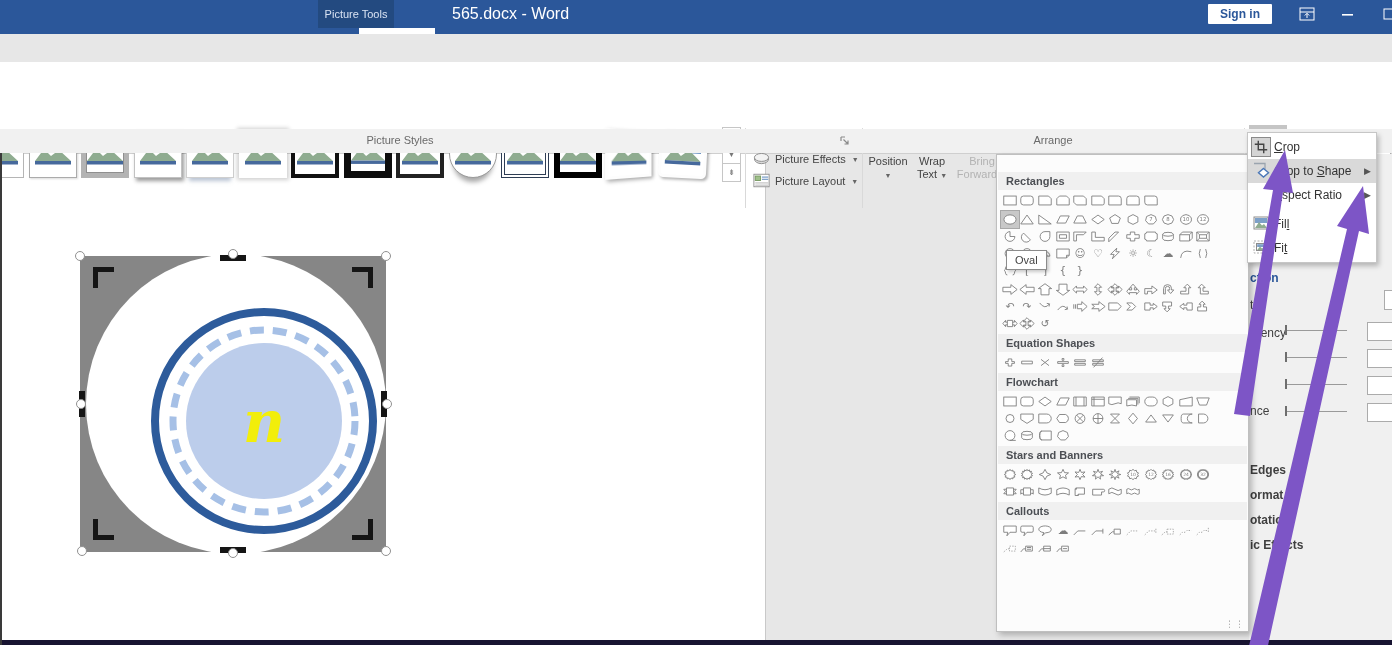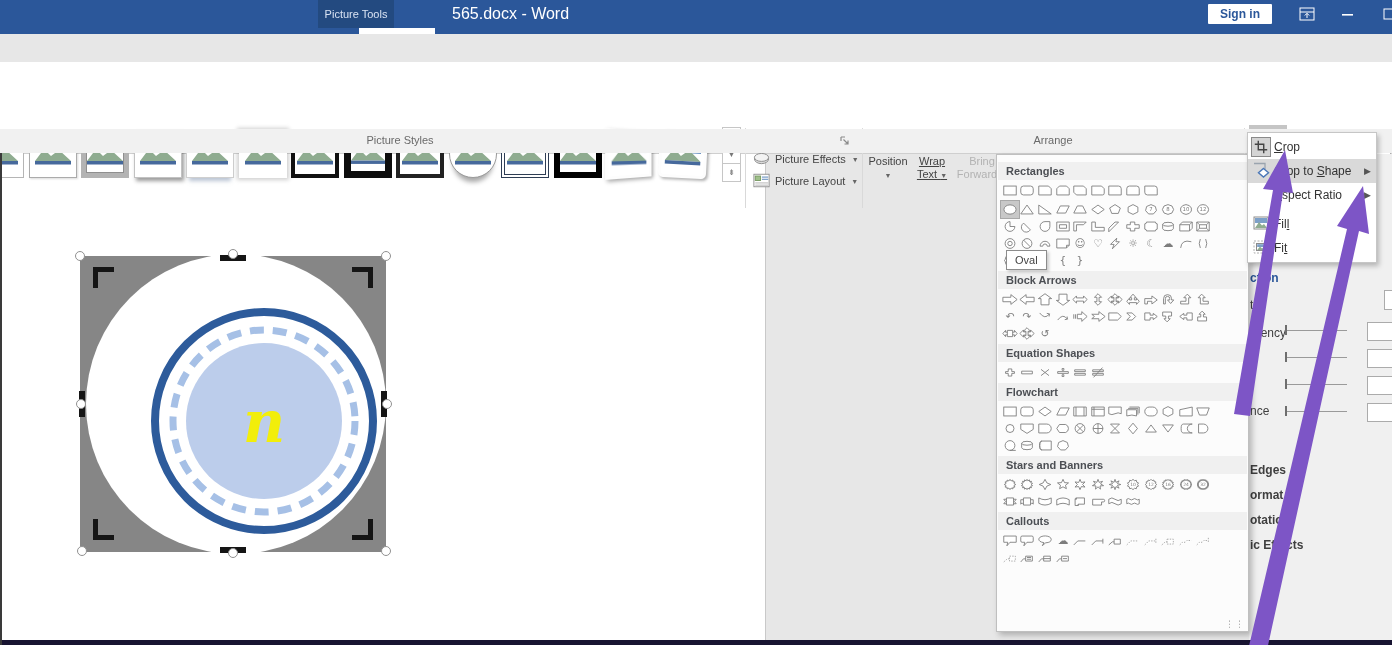--- a/index.html
+++ b/index.html
@@ -72,21 +72,21 @@
   
   #docarea { left:0; top:153px; width:1392px; height:487px; background:#e7e7e7; z-index:1; }
   #page { left:0; top:153px; width:766px; height:487px; background:#fff; border-right:1px solid #c9c9c9; z-index:2; }
   #picture { left:80px; top:256px; width:306px; height:296px; z-index:3; }
   .handle { position:absolute; width:10px; height:10px; border-radius:50%; background:#fff; border:1px solid #919191; z-index:6; }
   .cropcorner { position:absolute; width:21px; height:21px; z-index:6; }
   .cropbar-h { position:absolute; width:26px; height:6px; background:#151515; z-index:6; }
   .cropbar-v { position:absolute; width:6px; height:26px; background:#151515; z-index:6; }
 
   
-  #shapes-panel { left:996px; top:154px; width:253px; height:478px; background:#fcfcfc; border:1px solid #bfbfbf; box-shadow:3px 3px 6px rgba(0,0,0,.25); z-index:40; padding-top:6px; }
+  #shapes-panel { left:996px; top:154px; width:253px; height:478px; background:#fcfcfc; border:1px solid #bfbfbf; box-shadow:3px 3px 6px rgba(0,0,0,.25); z-index:40; padding-top:16px; }
   .sechead { height:18px; background:#f0f0f0; display:flex; align-items:center; padding-left:8px; font-size:11px; font-weight:bold; color:#4c4f54; margin:1px 1px 2px 1px; }
   .secgrid { display:flex; flex-wrap:wrap; width:218px; margin-left:4px; margin-bottom:2px; }
   .cell { width:17.6px; height:17px; display:flex; align-items:center; justify-content:center; }
   .cell.sel { background:#c8c8c8; outline:1px solid #a8a8a8; }
   .cell svg text { fill:#7d7d7d; stroke:none; font-family:"DejaVu Sans",sans-serif; }
   #panel-grip { position:absolute; right:3px; bottom:2px; color:#9a9a9a; font-size:9px; letter-spacing:1px; }
 
   
   #crop-menu { left:1247px; top:132px; width:130px; background:#fff; border:1px solid #c6c6c6; box-shadow:2px 3px 5px rgba(0,0,0,.25); z-index:50; padding:2px 0; }
   .mitem { height:24px; display:flex; align-items:center; font-size:12px; color:#333; position:relative; padding-right:4px; }
@@ -347,21 +347,21 @@
             <rect x="14.5" y="5" width="4.5" height="1.3" fill="#b9b9b9"></rect>
             <rect x="14.5" y="8" width="4.5" height="1.3" fill="#b9b9b9"></rect>
             <rect x="4" y="14" width="15" height="1.3" fill="#b9b9b9"></rect>
             <rect x="4" y="17" width="15" height="1.3" fill="#b9b9b9"></rect>
             <rect x="4" y="20" width="10" height="1.3" fill="#b9b9b9"></rect>
           </svg>
         </span>
         <span>Position</span>
         <span> <span class="car">▼</span></span>
       </div>
-      <div class="bigbtn" style="width: 44px; text-decoration: underline;">
+      <div class="bigbtn" style="width: 44px;">
         <span class="ic">
           <svg width="20" height="24" viewBox="0 0 20 24">
             <path d="M1.5,1.5 H14 L18.5,6 V22.5 H1.5 Z" fill="#fff" stroke="#9a9a9a"></path>
             <path d="M14,1.5 V6 H18.5" fill="none" stroke="#9a9a9a"></path>
             <rect x="3.5" y="8" width="13" height="1.3" fill="#5b84b9"></rect>
             <rect x="3.5" y="11" width="13" height="1.3" fill="#5b84b9"></rect>
             <path d="M6,18.5 A4,4 0 0 1 14,18.5" fill="#e8b64c" stroke="#a8822f"></path>
             <rect x="3.5" y="14" width="13" height="1.3" fill="#5b84b9"></rect>
             <rect x="3.5" y="19.5" width="4" height="1.3" fill="#5b84b9"></rect>
             <rect x="14.5" y="19.5" width="2" height="1.3" fill="#5b84b9"></rect>
@@ -793,21 +793,20 @@
           <svg viewBox="0 0 18 14" width="16" height="13">
             <text x="9" y="11.4" text-anchor="middle" font-size="12">{</text>
           </svg>
         </div>
         <div class="cell">
           <svg viewBox="0 0 18 14" width="16" height="13">
             <text x="9" y="11.4" text-anchor="middle" font-size="12">}</text>
           </svg>
         </div>
       </div>
-      <div class="sechead">Block Arrows</div>
       <div class="secgrid">
         <div class="cell">
           <svg viewBox="0 0 18 14" width="16" height="13">
             <polygon fill="#fff" stroke="#7d7d7d" stroke-width="1" points="1,4.5 10,4.5 10,1.5 17,7 10,12.5 10,9.5 1,9.5"></polygon>
           </svg>
         </div>
         <div class="cell">
           <svg viewBox="0 0 18 14" width="16" height="13">
             <polygon fill="#fff" stroke="#7d7d7d" stroke-width="1" points="17,4.5 8,4.5 8,1.5 1,7 8,12.5 8,9.5 17,9.5"></polygon>
           </svg>

